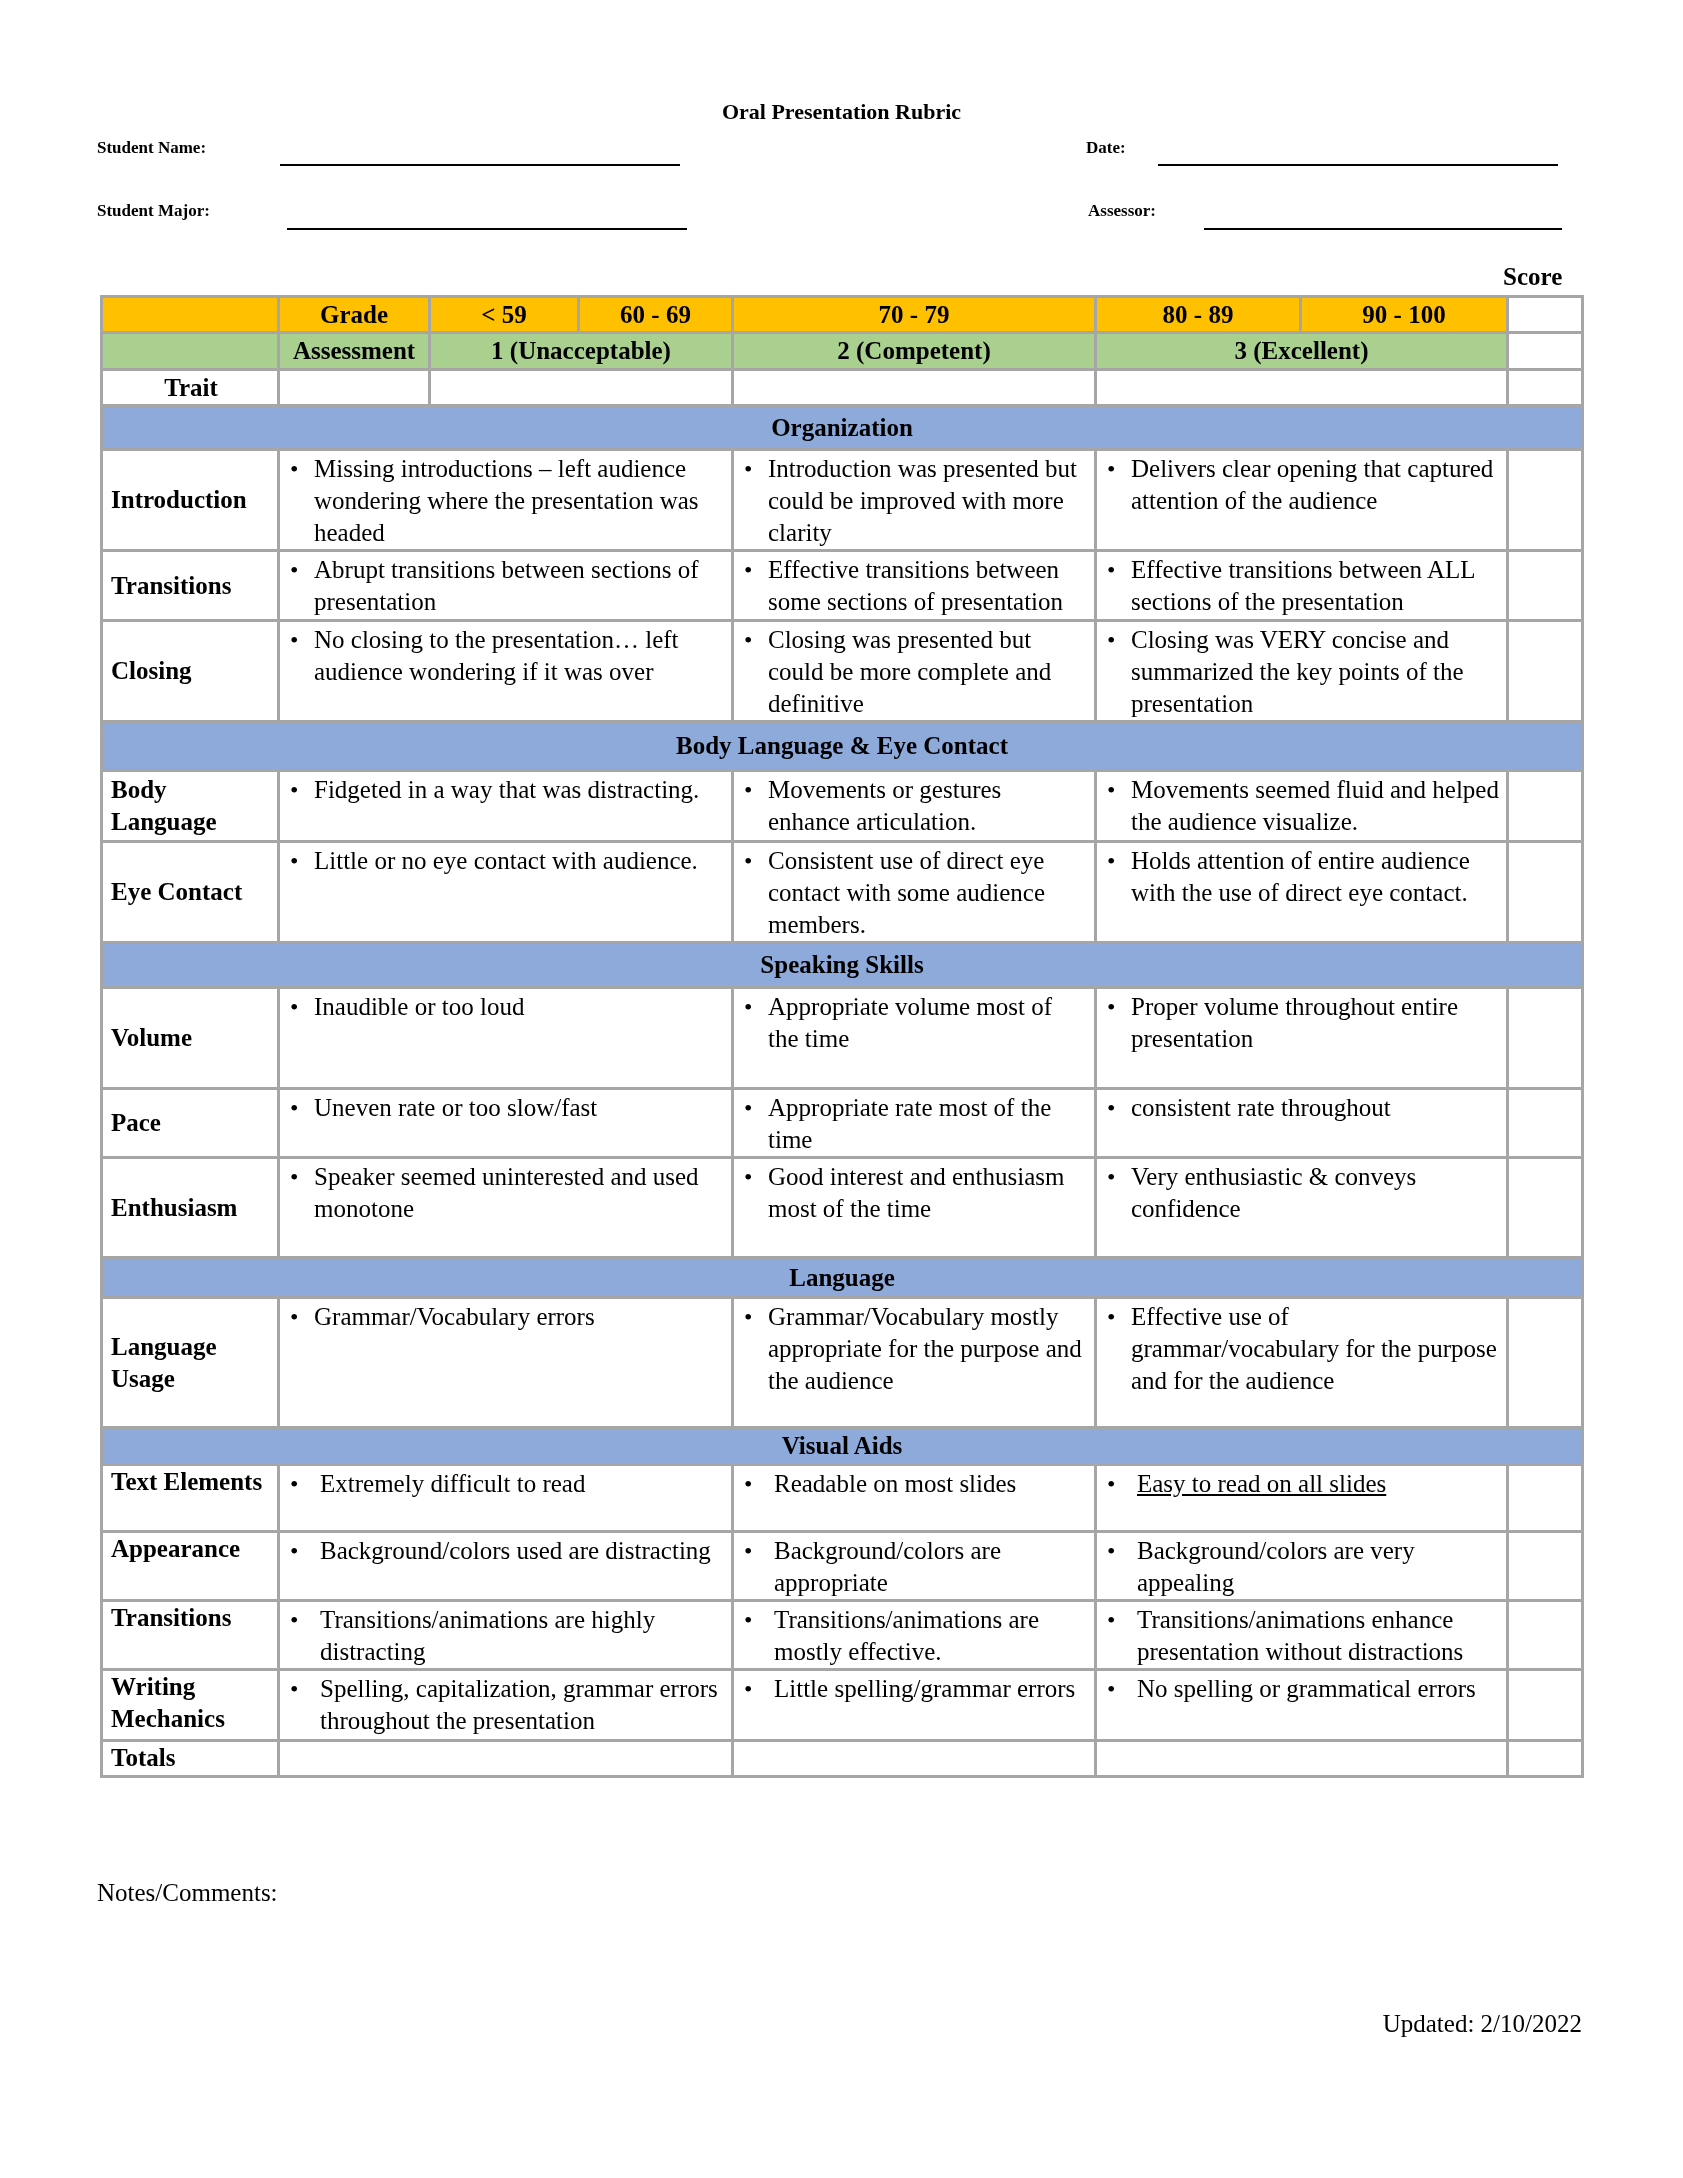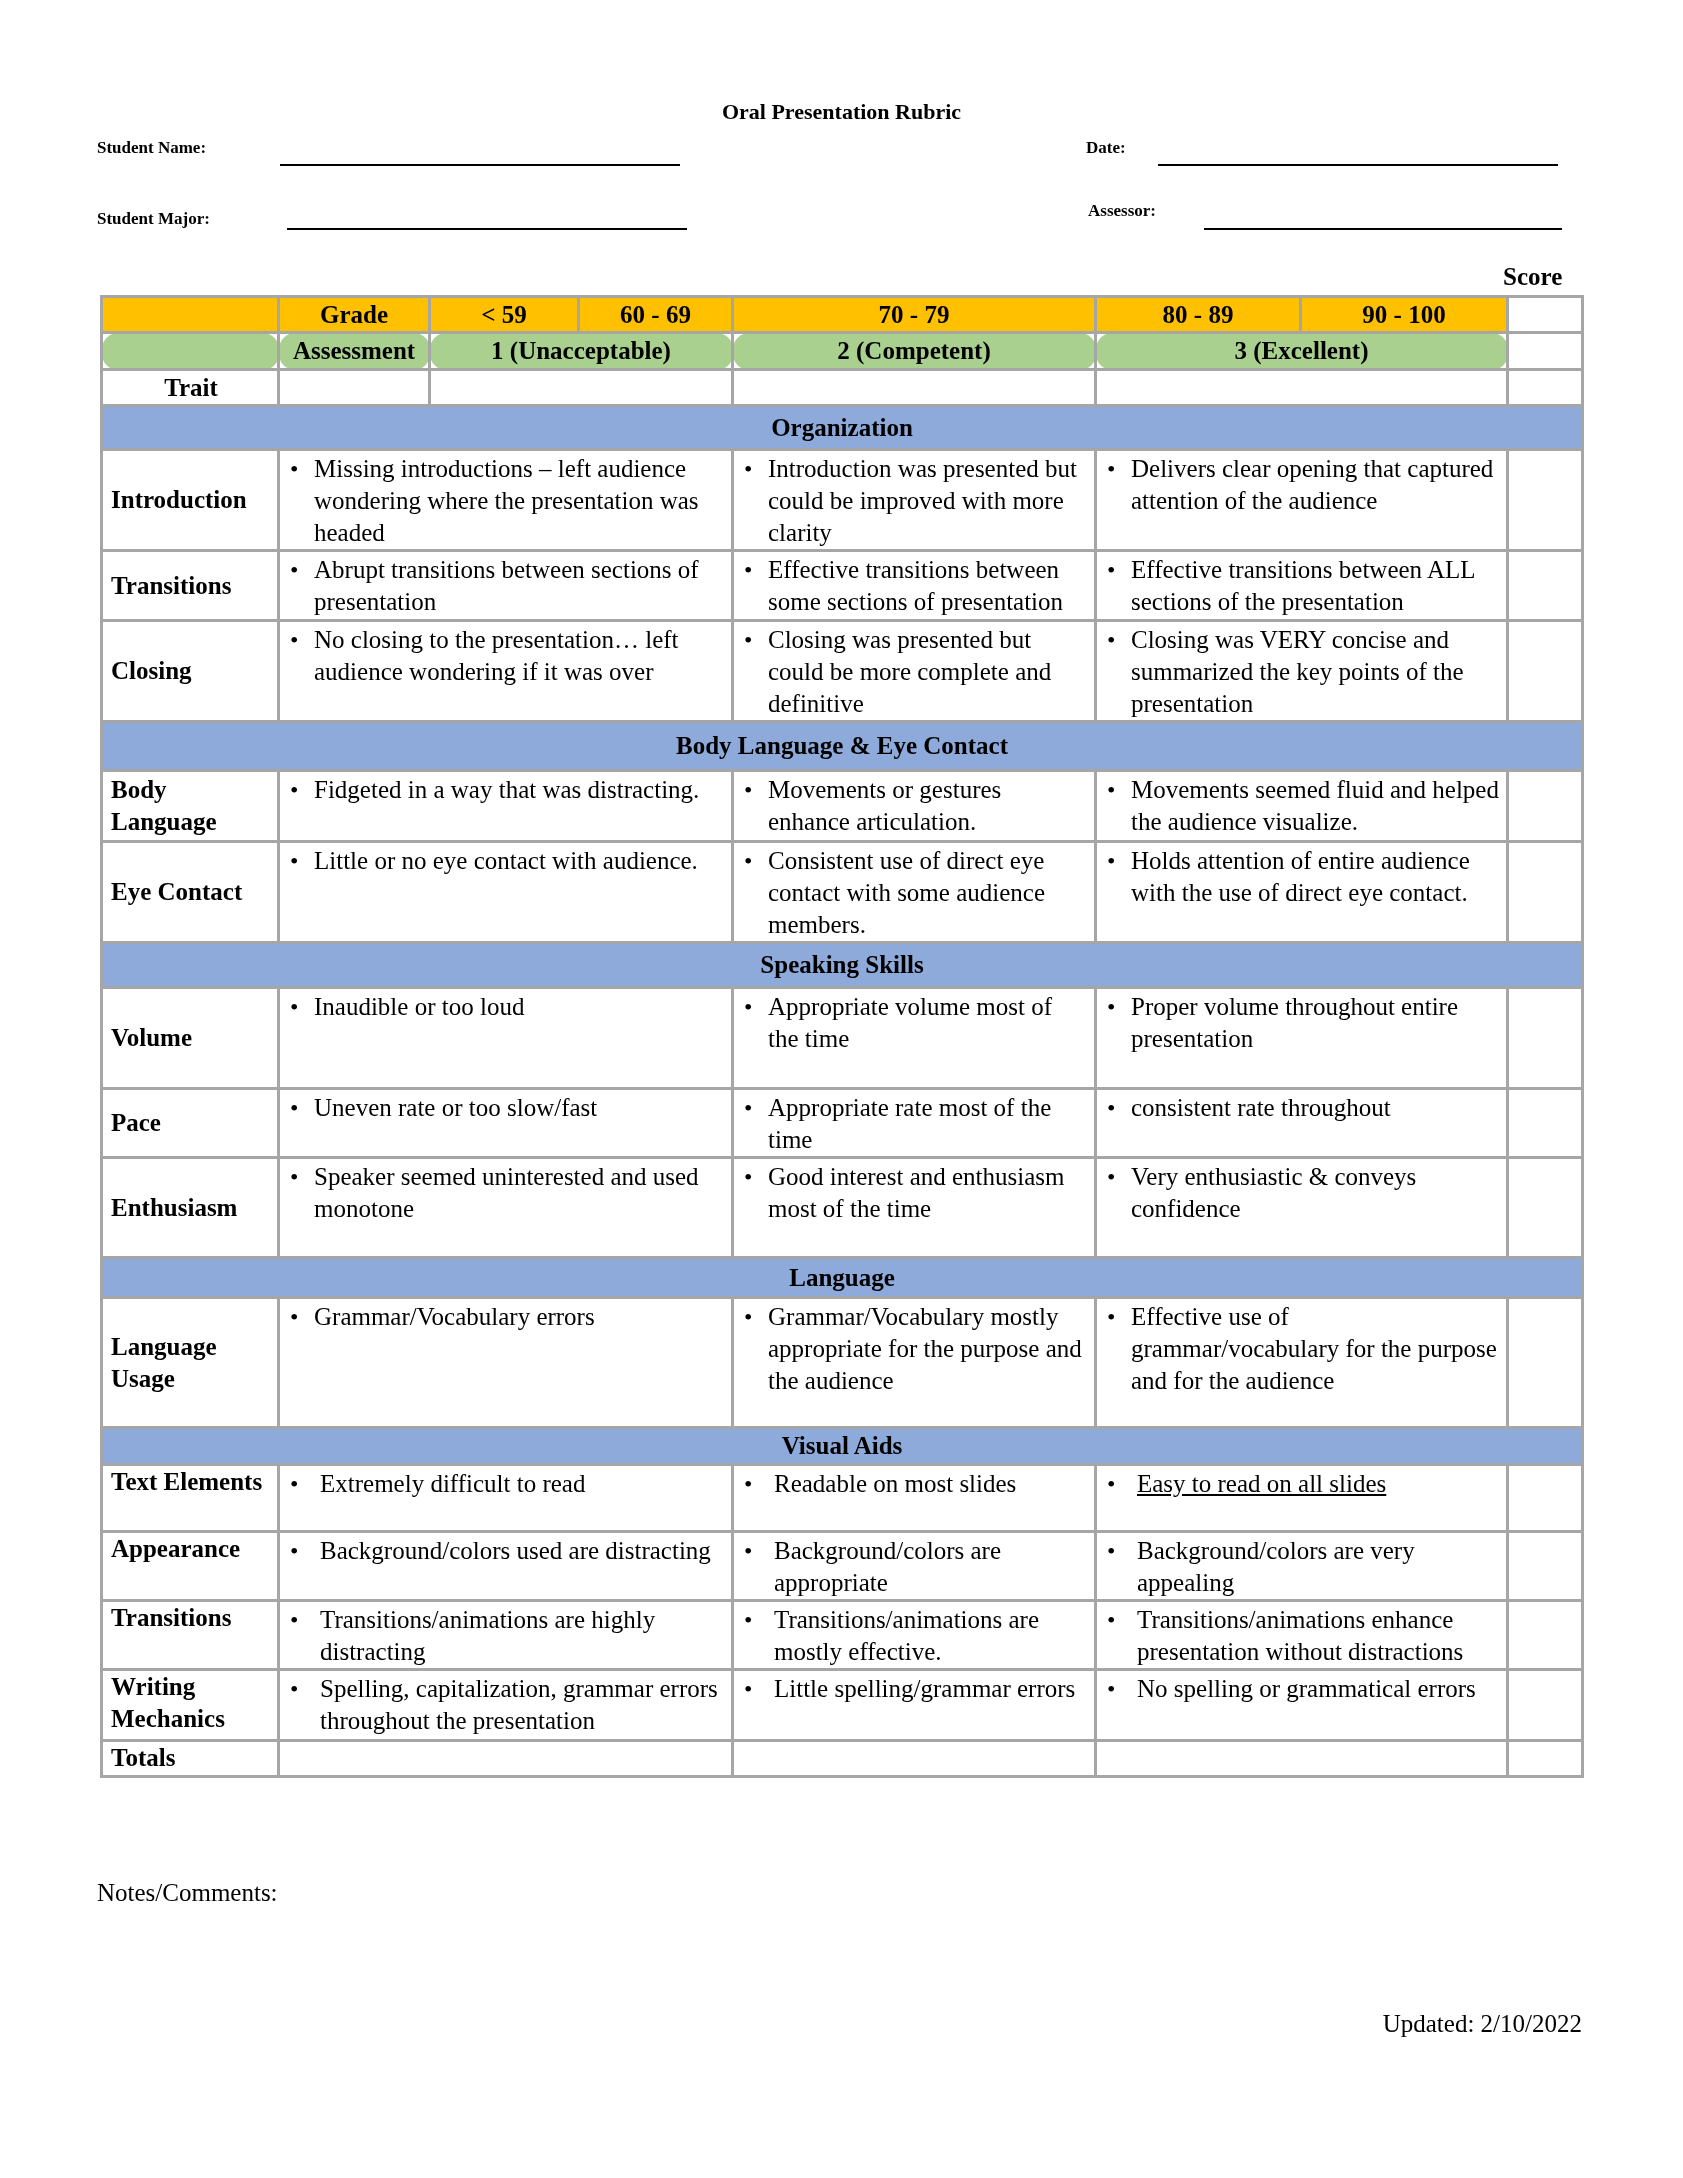--- a/index.html
+++ b/index.html
@@ -6,21 +6,21 @@
   body { width:1683px; height:2178px; position:relative; overflow:hidden;
          font-family:"Liberation Serif", "DejaVu Serif", serif; color:#000; }
   .abs { position:absolute; }
   .title { left:0; width:1683px; top:99px; text-align:center; font-weight:bold; font-size:22px; }
   .hdr-label { font-weight:bold; font-size:17px; white-space:nowrap; }
   .blank-line { position:absolute; border-bottom:2px solid #000; height:0; }
   .score-label { font-weight:bold; font-size:25px; left:1503px; top:263px; }
   table.rubric { position:absolute; left:100px; top:295px; width:1482px; border-collapse:collapse; table-layout:fixed; }
   table.rubric td { border:3px solid #a6a6a6; padding:0 6px; vertical-align:top; font-size:25px; line-height:32px; overflow:hidden; }
   .gold { background:#ffc000; font-weight:bold; text-align:center; vertical-align:middle !important; line-height:30px !important; }
-  .green { background:#a9d08e; font-weight:bold; text-align:center; vertical-align:middle !important; line-height:30px !important;border-radius:16px; }
+  .green { background:#a9d08e; font-weight:bold; text-align:center; vertical-align:middle !important; line-height:30px !important; }
   .section { background:#8eaadb; font-weight:bold; text-align:center; vertical-align:middle !important; }
   .trait { font-weight:bold; vertical-align:middle !important; padding-left:8px !important; }
   .trait.top { vertical-align:top !important; }
   .trait.center { text-align:center; }
   ul.b { margin:0; padding:0 0 0 28px; list-style:none; }
   ul.b li { position:relative; }
   ul.b li::before { content:"\2022"; position:absolute; left:-24px; top:0; font-size:24px; }
   ul.b.wide { padding-left:34px; }
   ul.b.wide li::before { left:-30px; }
   .notes { left:97px; top:1879px; font-size:25px; }
@@ -30,21 +30,21 @@
 <body>
 
 <div class="abs title">Oral Presentation Rubric</div>
 
 <div class="abs hdr-label" style="left:97px;top:138px;">Student Name:</div>
 <div class="blank-line" style="left:280px;top:164px;width:400px;"></div>
 
 <div class="abs hdr-label" style="left:1086px;top:138px;">Date:</div>
 <div class="blank-line" style="left:1158px;top:164px;width:400px;"></div>
 
-<div class="abs hdr-label" style="left:97px;top:209px;">Student Major:</div>
+<div class="abs hdr-label" style="left:97px;top:201px;">Student Major:</div>
 <div class="blank-line" style="left:287px;top:228px;width:400px;"></div>
 
 <div class="abs hdr-label" style="left:1088px;top:201px;">Assessor:</div>
 <div class="blank-line" style="left:1204px;top:228px;width:358px;"></div>
 
 <div class="abs score-label">Score</div>
 
 <table class="rubric">
   <colgroup>
     <col style="width:177px">

